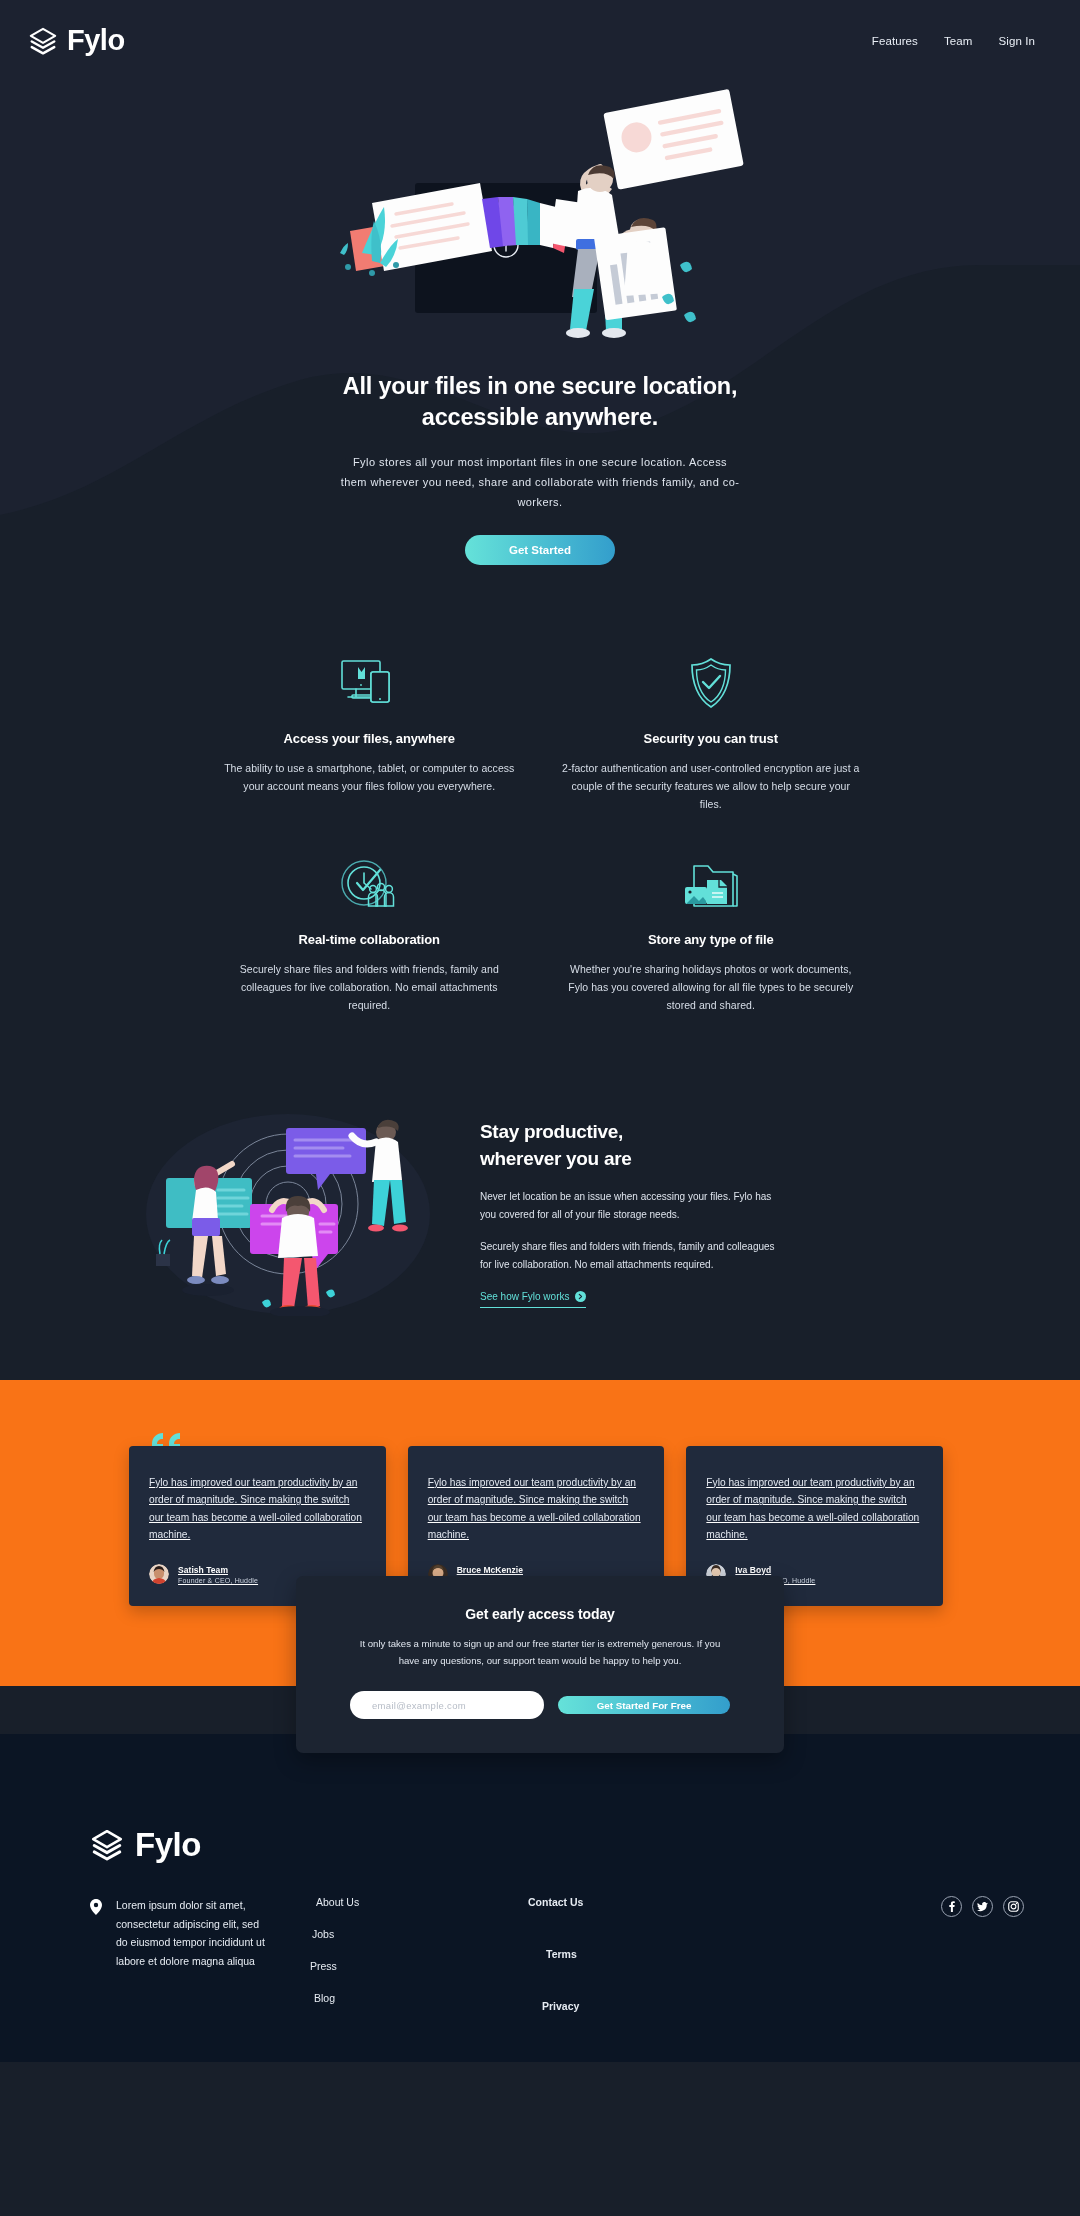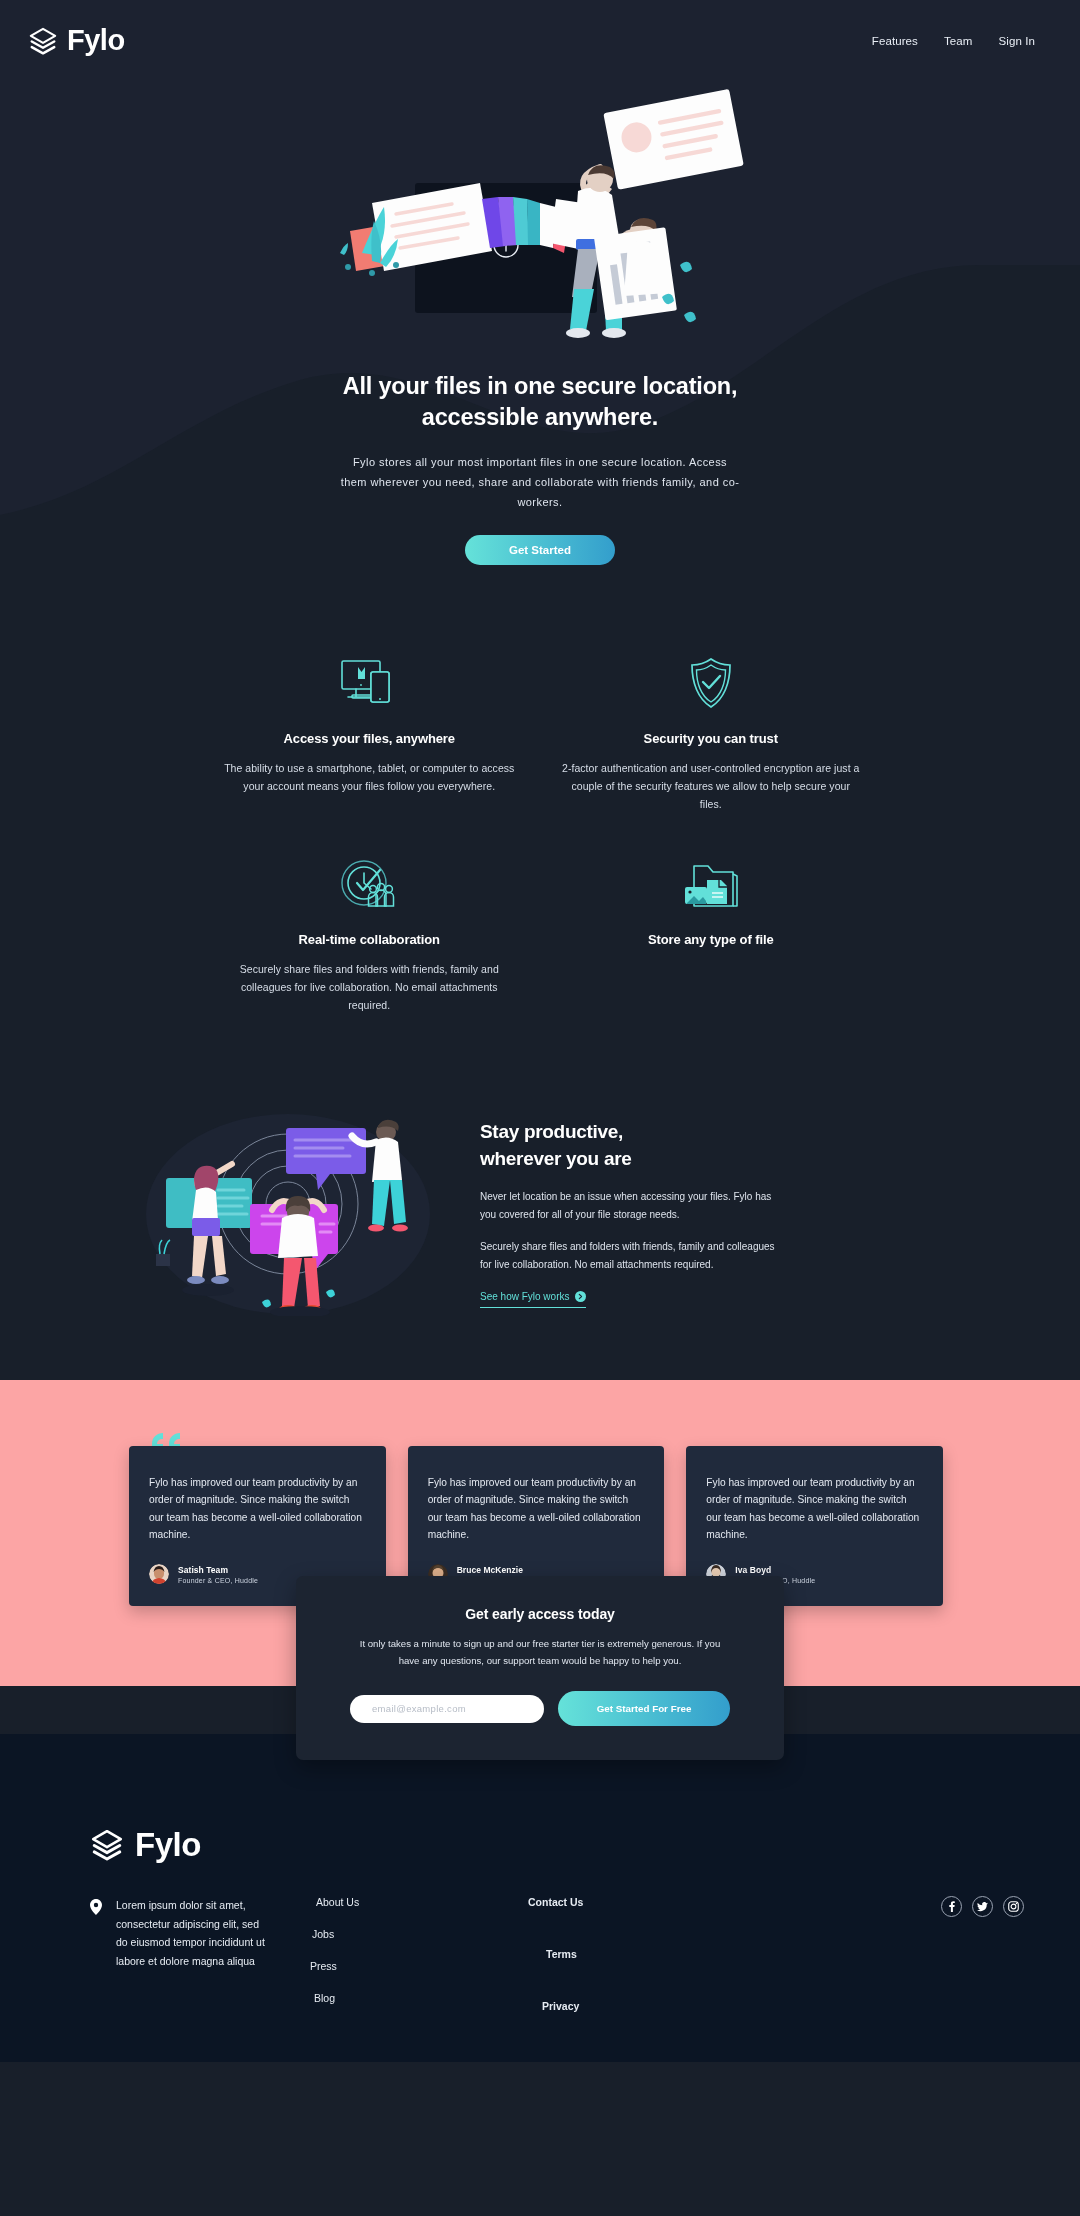--- a/index.html
+++ b/index.html
@@ -150,23 +150,24 @@
     padding-bottom: 5px;
   }
   .see-how .arrow-circle {
     width: 11px; height: 11px; border-radius: 50%;
     background: #62e0d9; display: inline-flex;
     align-items: center; justify-content: center;
   }
 
   
   .testimonials {
-    background: #fca5a5;
+    background: #f97316;
     padding: 66px 8px 80px 0;
     position: relative;
+    text-decoration: underline;
   }
   .quote-mark {
     position: absolute;
     left: 150px; top: 52px;
     font-size: 0;
     z-index: 1;
   }
   .t-grid {
     position: relative;
     z-index: 2;
@@ -223,21 +224,21 @@
     padding: 0 22px;
     font-size: 9.5px;
     color: #333;
     font-family: "Liberation Sans", sans-serif;
     background: #ffffff;
     outline: none;
   }
   .cta-input::placeholder { color: #b6bcc6; letter-spacing: 0.3px; }
   .cta-btn {
     width: 172px;
-    height: 35px;
+    height: 18px;
     border: none; cursor: pointer;
     border-radius: 999px;
     font-size: 9.8px; font-weight: bold; color: #fff;
     background: linear-gradient(90deg, #65e2d9 0%, #339ecc 100%);
     font-family: "Liberation Sans", sans-serif;
   }
 
   
   .footer {
     background: #0b1524;
@@ -454,20 +455,21 @@
             <path d="M52 14 L56 16 L56 46 L52 46" fill="none" stroke="#62e0d9" stroke-width="1.6" stroke-linejoin="round"></path>
             <path d="M26 20 L40 20 L46 26 L46 44 L26 44 Z" fill="#62e0d9"></path>
             <path d="M38 20 L38 27 L46 27" fill="none" stroke="#181f2a" stroke-width="1.3"></path>
             <path d="M31 33 L42 33 M31 37 L42 37" stroke="#e8fbfa" stroke-width="1.3"></path>
             <rect x="4" y="27" width="22" height="17" rx="2" fill="#62e0d9"></rect>
             <circle cx="9" cy="32" r="1.6" fill="#181f2a"></circle>
             <path d="M6 43 L13 36 L18 41 L22 37 L25 41 L25 44 L6 44 Z" fill="#2a9aa0"></path>
           </svg>
         </div>
         <h3>Store any type of file</h3>
+        <p>Whether you're sharing holidays photos or work documents, Fylo has you covered allowing for all file types to be securely stored and shared.</p>
       </div>
 
     </div>
   </section>
 
   <section class="productive">
     <div class="prod-art">
       <svg width="300" height="210" viewBox="0 0 300 210">
         <ellipse cx="150" cy="108" rx="142" ry="100" fill="#1d2433"></ellipse>
 

